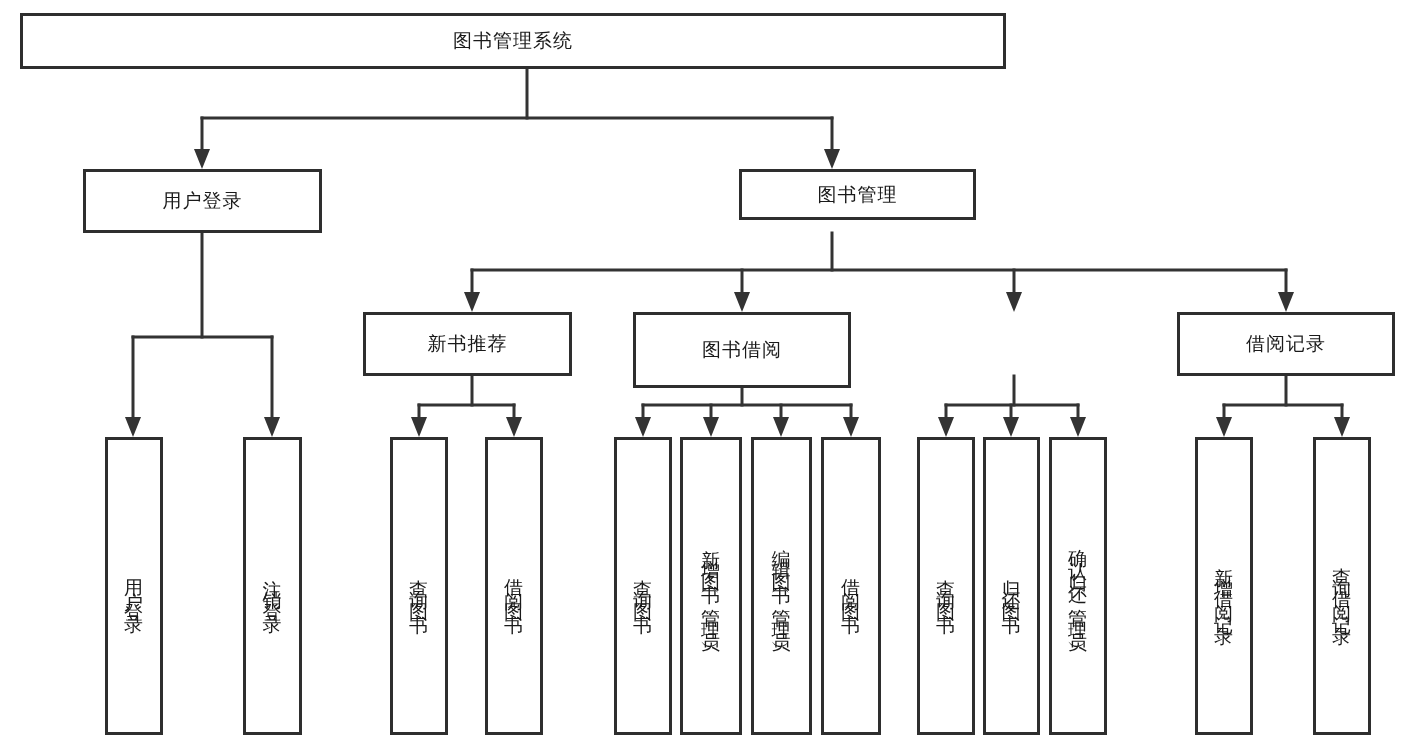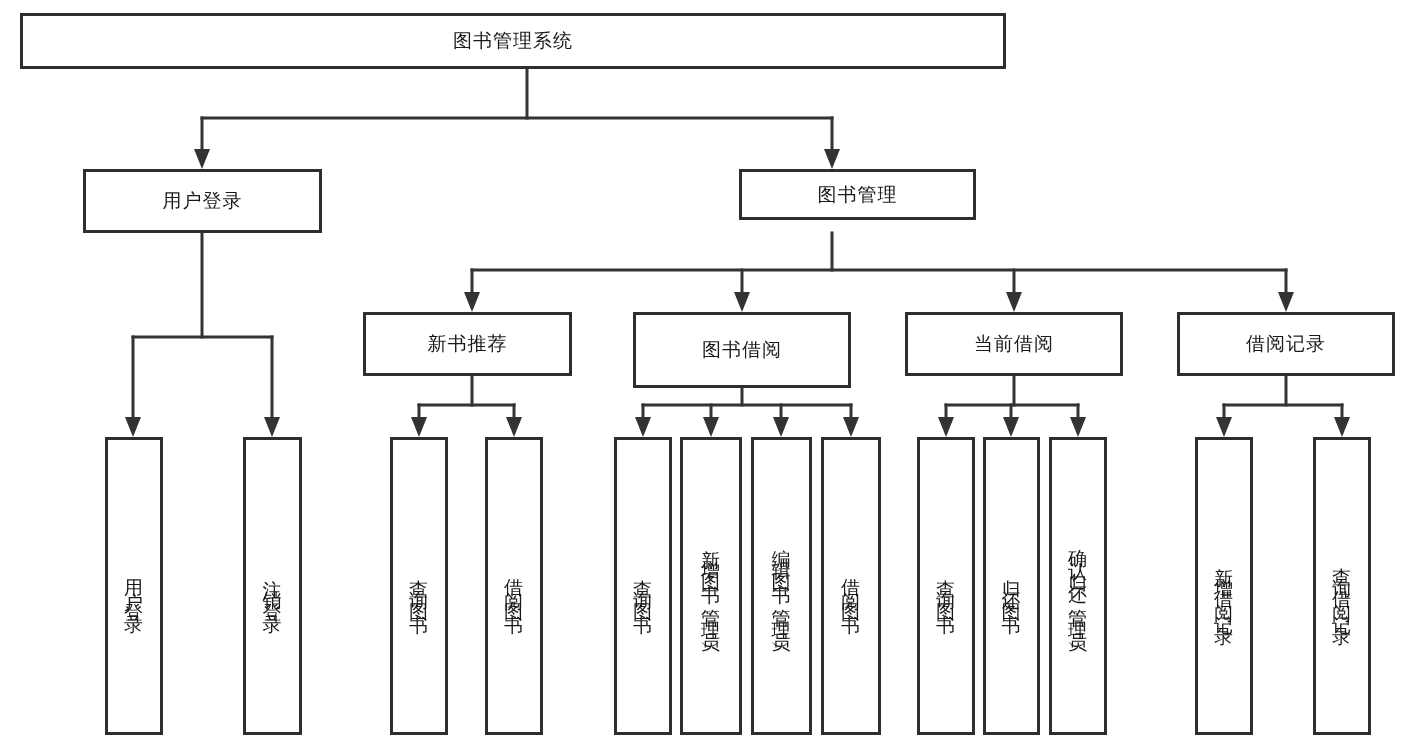--- a/index.html
+++ b/index.html
@@ -105,21 +105,20 @@
     </g>
   </svg>
 
   <div class="box h" style="left:20px;top:13px;width:986px;height:56px;">图书管理系统</div>
 
   <div class="box h" style="left:83px;top:169px;width:239px;height:64px;">用户登录</div>
   <div class="box h" style="left:714px;top:169px;width:237px;height:51px;margin-left:25px;">图书管理</div>
 
   <div class="box h" style="left:363px;top:312px;width:209px;height:64px;">新书推荐</div>
   <div class="box h" style="left:633px;top:312px;width:218px;height:76px;">图书借阅</div>
-  <div class="box h" style="left:905px;top:312px;width:218px;height:64px;">当前借阅</div>
   <div class="box h" style="left:1177px;top:312px;width:218px;height:64px;">借阅记录</div>
 
   <div class="box v" style="left:105px;top:437px;width:58px;height:298px;">用户登录</div>
   <div class="box v" style="left:243px;top:437px;width:59px;height:298px;">注销登录</div>
 
   <div class="box v" style="left:390px;top:437px;width:58px;height:298px;">查询图书</div>
   <div class="box v" style="left:485px;top:437px;width:58px;height:298px;">借阅图书</div>
 
   <div class="box v" style="left:614px;top:437px;width:58px;height:298px;">查询图书</div>
   <div class="box v" style="left:680px;top:437px;width:62px;height:298px;">新增图书（管理员）</div>

